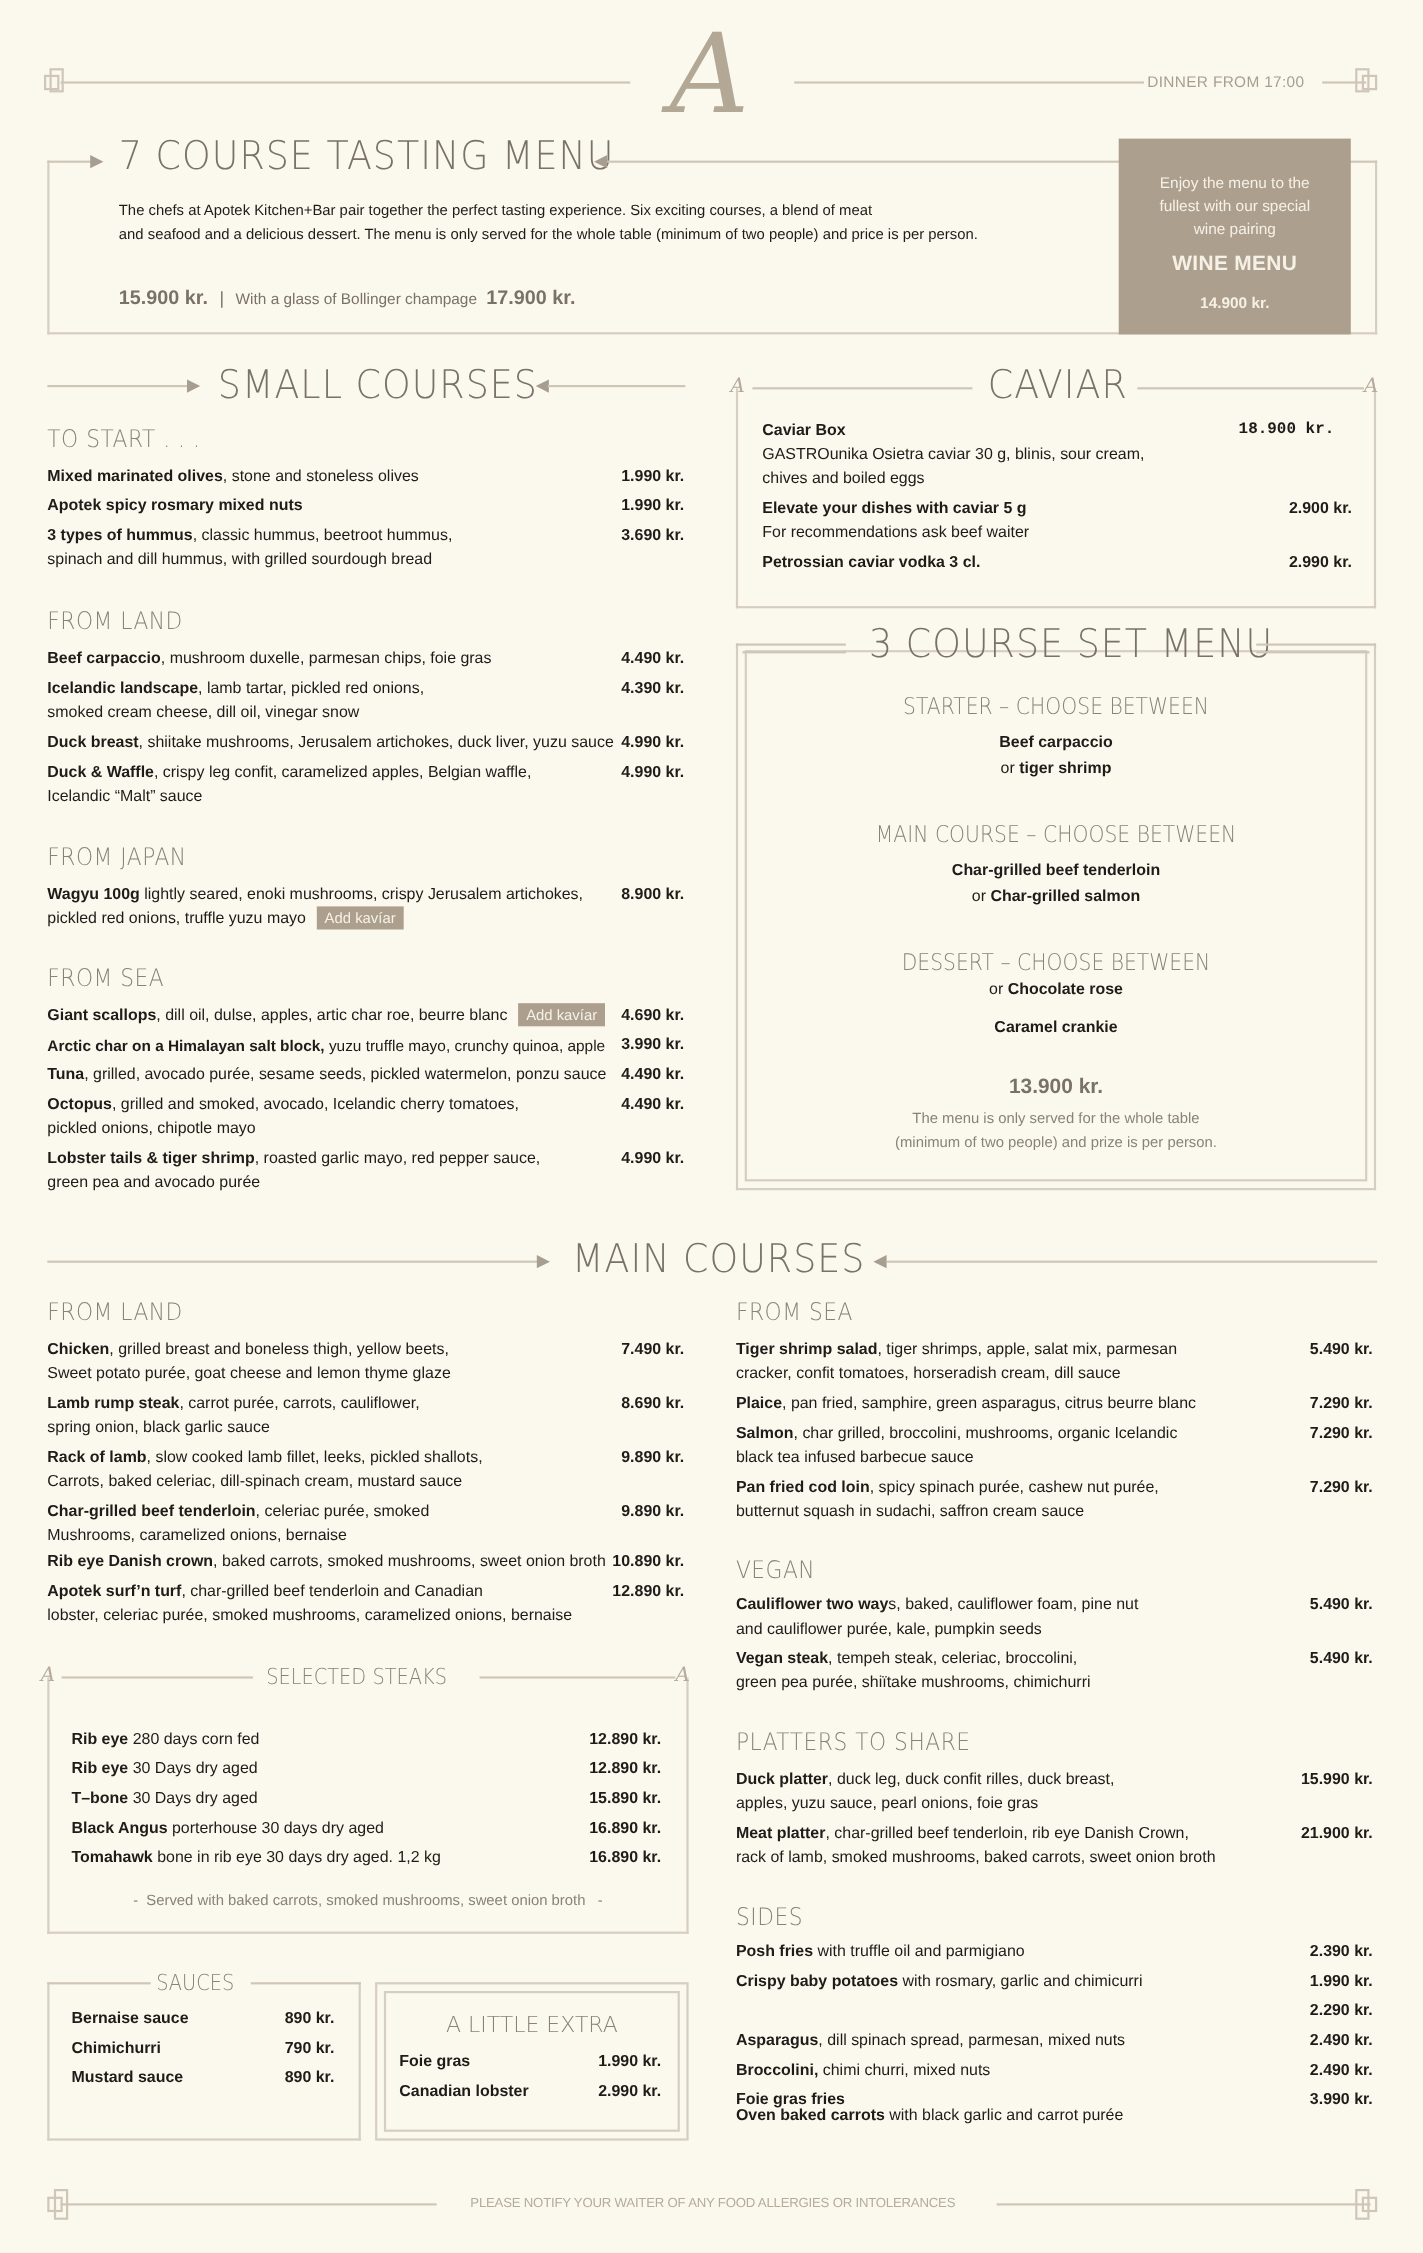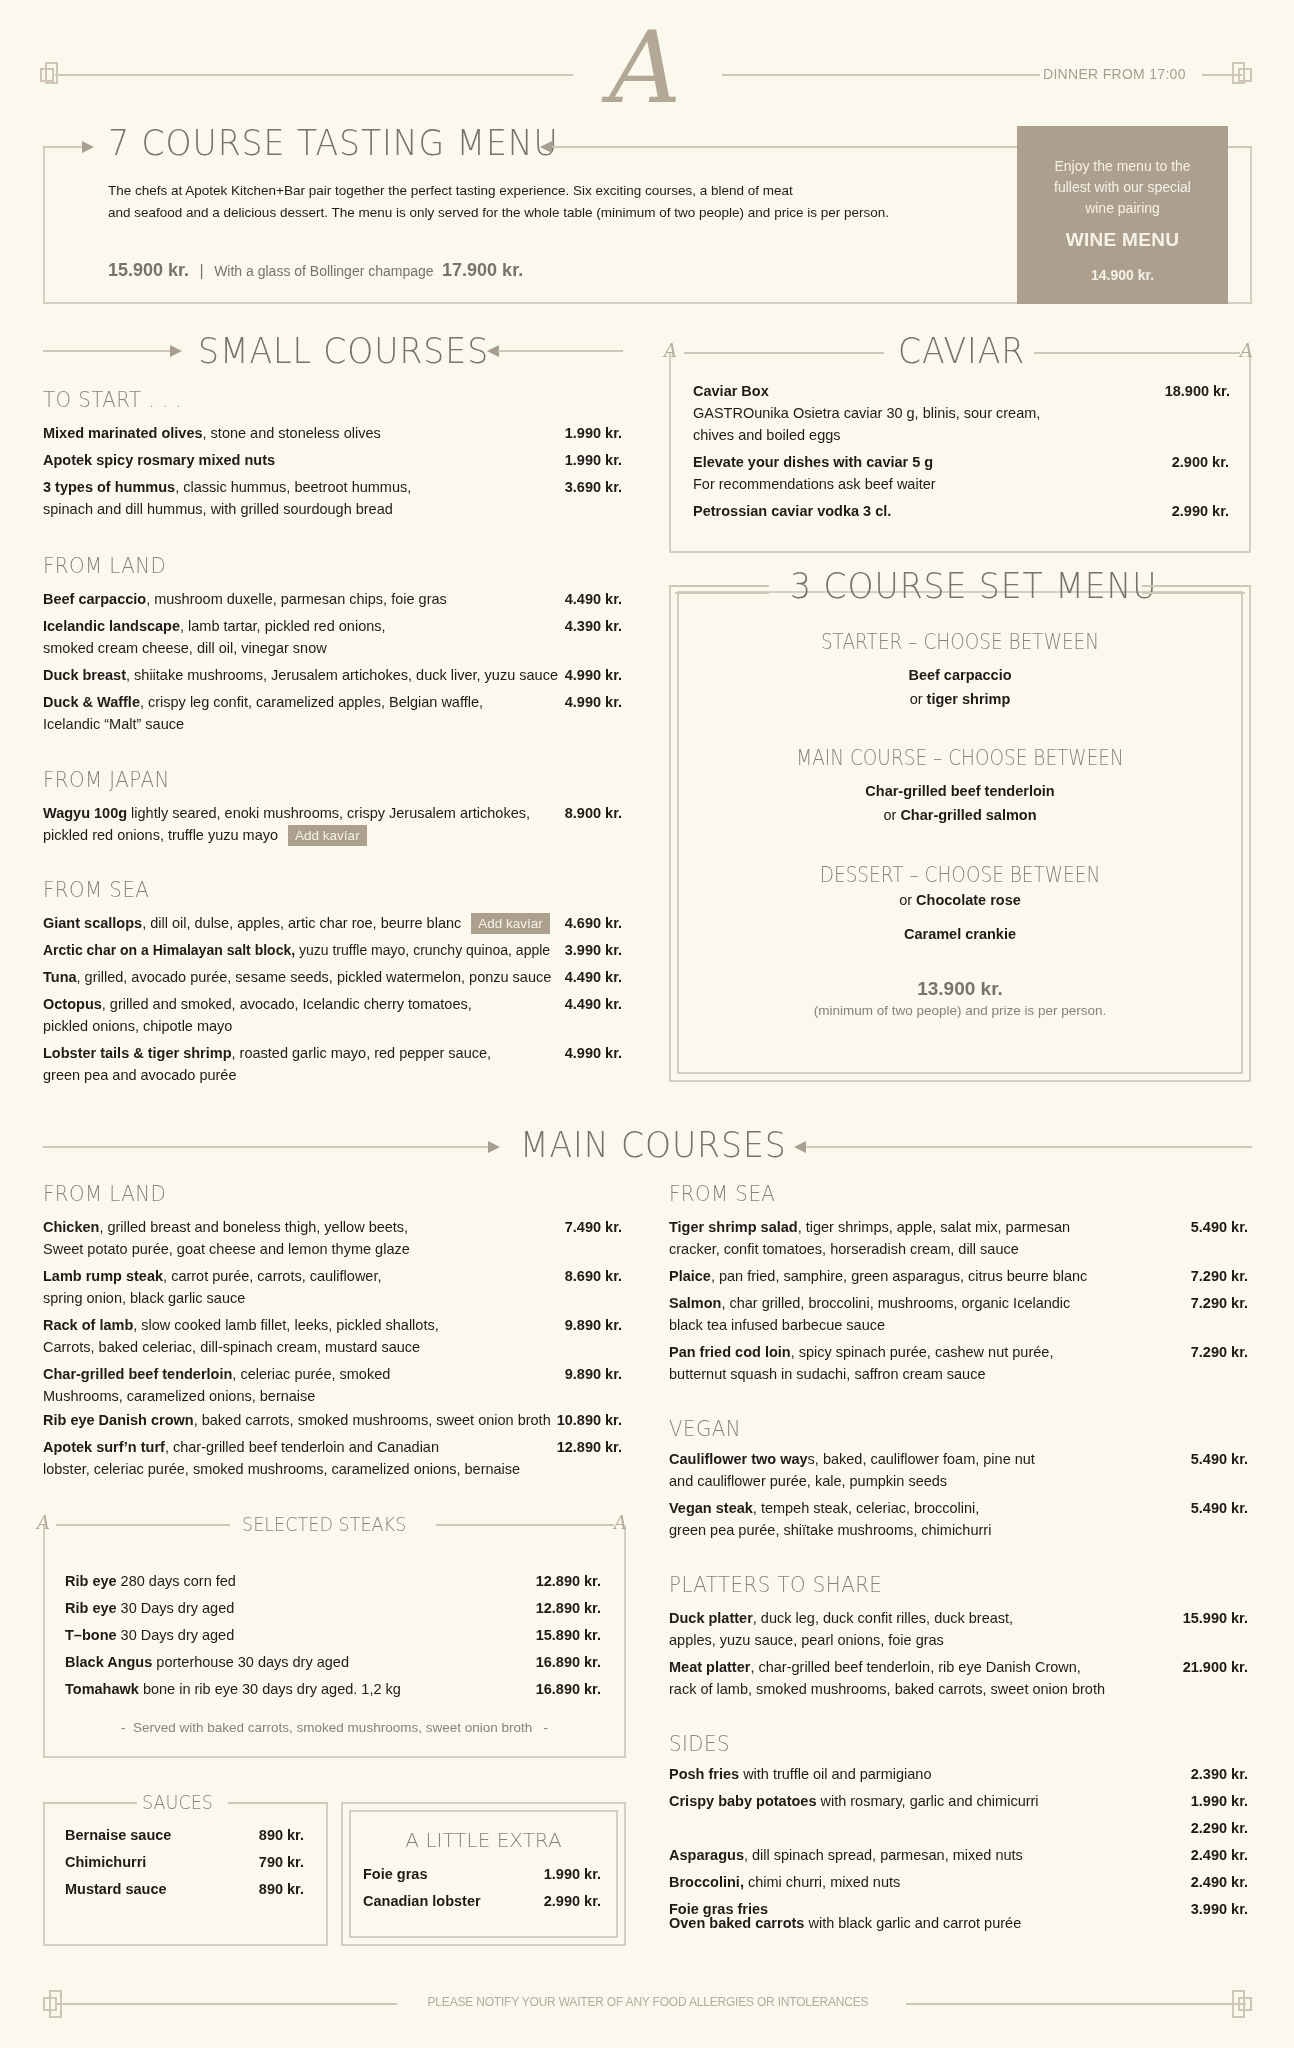--- a/index.html
+++ b/index.html
@@ -144,21 +144,21 @@
 
 <div>
   <div class="box" style="left:669px;top:353px;width:582px;height:200px;border-top:none;"></div>
   <div class="orn-a" style="left:664px;top:342px;">A</div>
   <div class="line" style="left:684px;top:352px;width:200px;"></div>
   <div class="heading-xl" style="left:898px;top:330px;">CAVIAR</div>
   <div class="line" style="left:1034px;top:352px;width:206px;"></div>
   <div class="orn-a" style="left:1240px;top:342px;">A</div>
 
   <div class="item" style="left:693px;top:380px;width:400px;"><span class="name">Caviar Box</span><br><span class="desc">GASTROunika Osietra caviar 30 g, blinis, sour cream,</span><br><span class="desc">chives and boiled eggs</span></div>
-  <div class="price" style="right:64px;top:380px;">18.900 kr.</div>
+  <div class="price" style="right:81px;top:380px;font-family:Liberation Mono, monospace;">18.900 kr.</div>
   <div class="item" style="left:693px;top:451px;width:400px;"><span class="name">Elevate your dishes with caviar 5 g</span><br><span class="desc">For recommendations ask beef waiter</span></div>
   <div class="price" style="right:65px;top:451px;">2.900 kr.</div>
   <div class="item" style="left:693px;top:500px;width:400px;"><span class="name">Petrossian caviar vodka 3 cl.</span></div>
   <div class="price" style="right:65px;top:500px;">2.990 kr.</div>
 </div>
 
 <div>
   <div class="box-double" style="left:669px;top:585px;width:582px;height:497px;border-top:none;"></div>
   <div class="line" style="left:669px;top:585px;width:100px;"></div>
   <div class="line" style="left:675px;top:592px;width:94px;"></div>
@@ -176,20 +176,21 @@
     <div style="font-size:14.5px;font-weight:bold;margin-top:10px;line-height:22px;">Char-grilled beef tenderloin</div>
     <div style="font-size:14.5px;line-height:26px;"><span>or </span><b>Char-grilled salmon</b></div>
   </div>
   <div class="abs center" style="left:669px;top:863px;width:582px;">
     <div style="font-size:21px;color:#8a8278;font-family:'DejaVu Sans',sans-serif;font-weight:300;transform:scaleX(0.88);">DESSERT – CHOOSE BETWEEN</div>
     <div style="font-size:14.5px;line-height:26px;"><span>or </span><b>Chocolate rose</b></div>
     <div style="font-size:14.5px;font-weight:bold;margin-top:10px;line-height:22px;">Caramel crankie</div>
   </div>
   <div class="abs center" style="left:669px;top:978px;width:582px;color:#7a7268;">
     <div style="font-size:19px;font-weight:bold;">13.900 kr.</div>
+    <div style="font-size:13.5px;line-height:22px;margin-top:6px;color:#8a8278;">The menu is only served for the whole table</div>
     <div style="font-size:13.5px;line-height:22px;color:#8a8278;">(minimum of two people) and prize is per person.</div>
   </div>
 </div>
 
 <div>
   <div class="line" style="left:43px;top:1146px;width:450px;"></div>
   <div class="arrow-r" style="left:488px;top:1141px;"></div>
   <div class="heading-xl" style="left:520px;top:1124px;">MAIN COURSES</div>
   <div class="arrow-l" style="left:794px;top:1141px;"></div>
   <div class="line" style="left:806px;top:1146px;width:446px;"></div>

